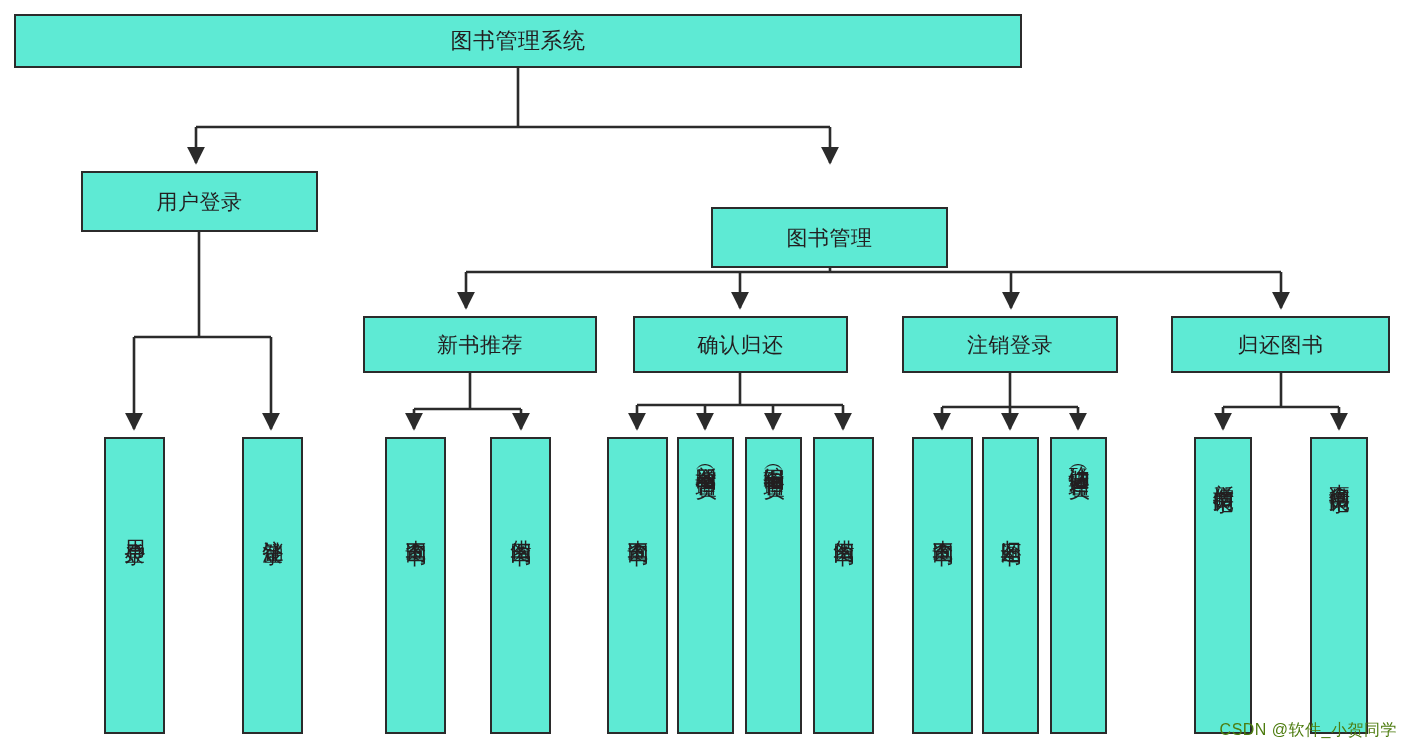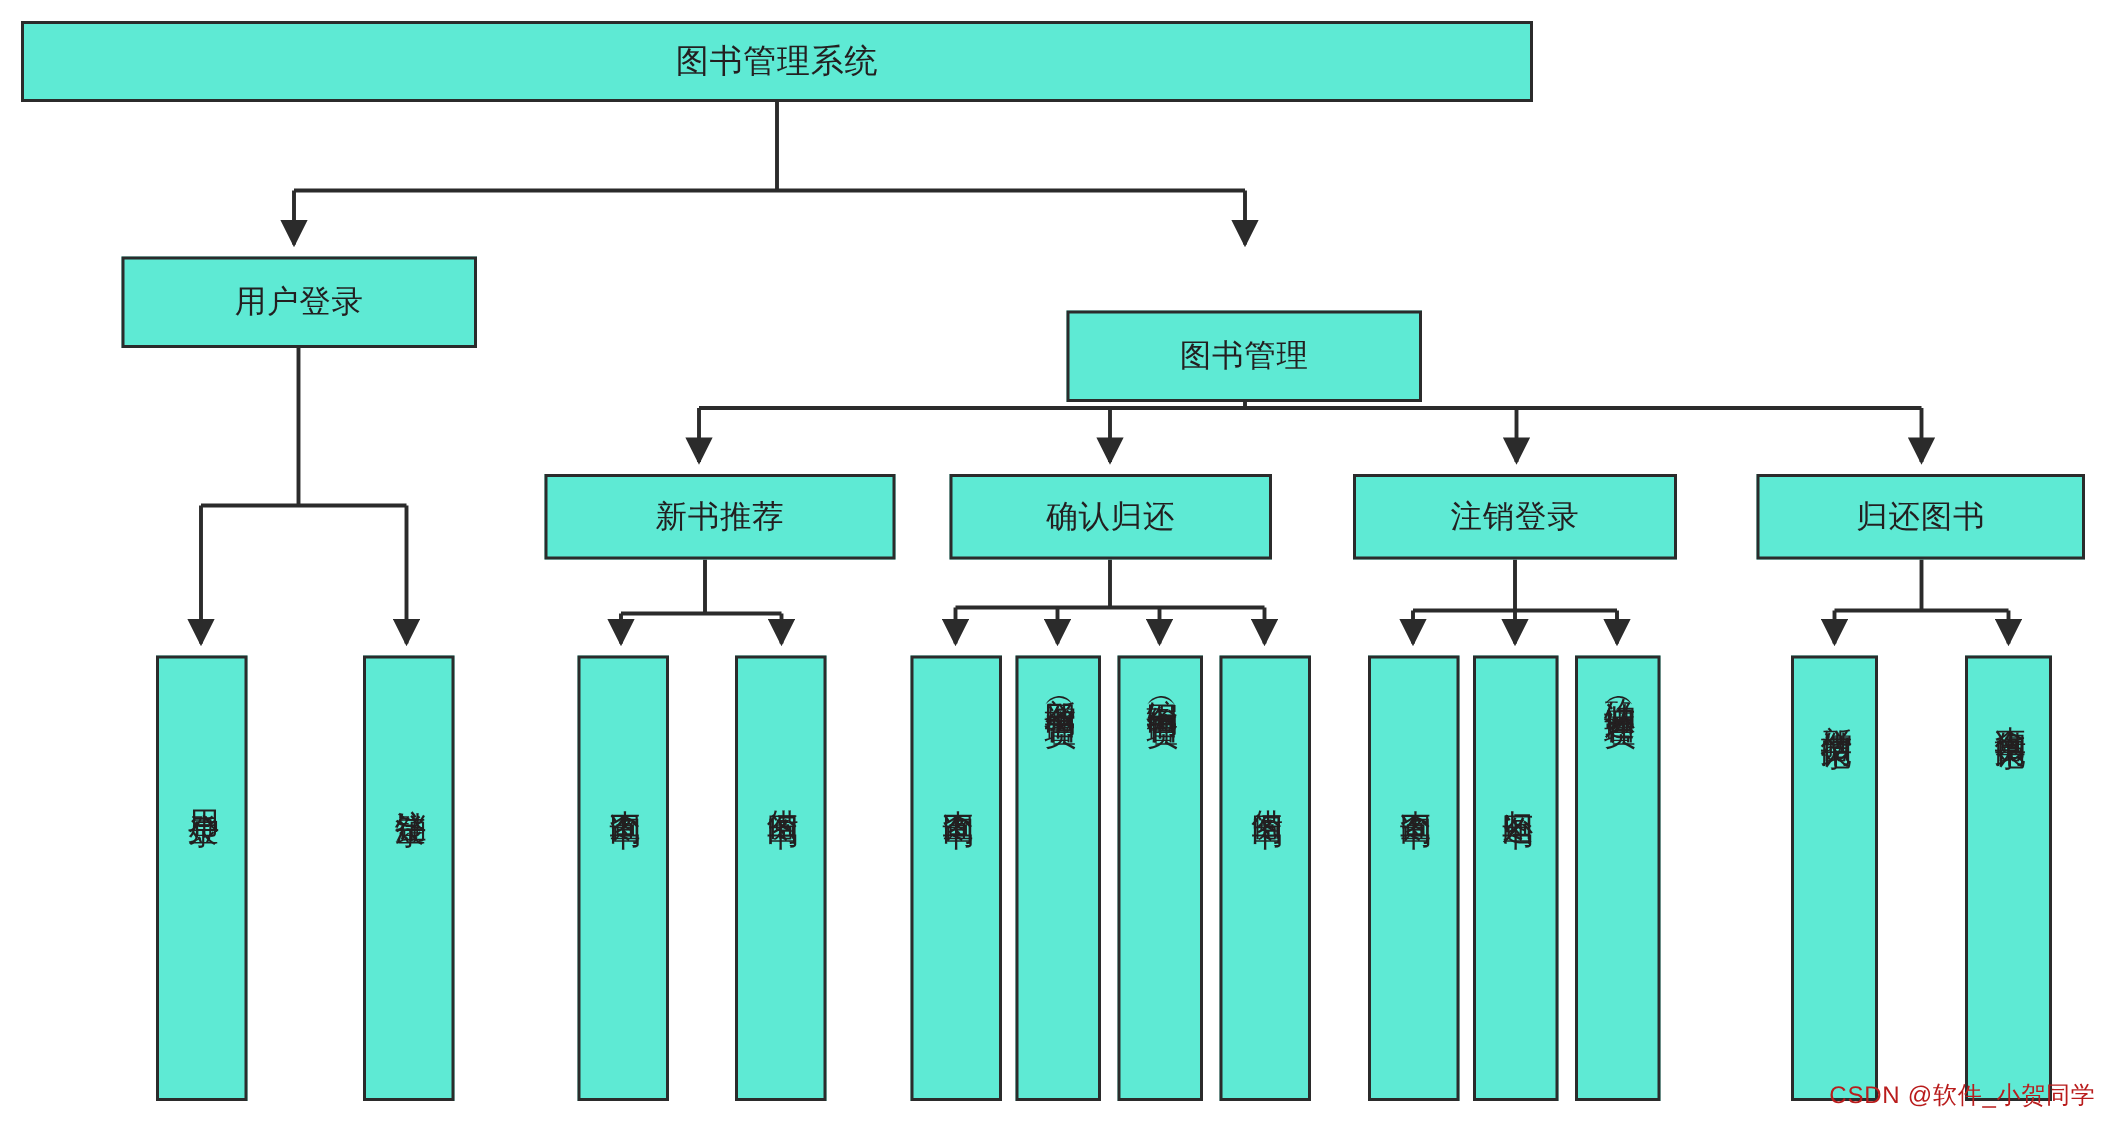--- a/index.html
+++ b/index.html
@@ -49,21 +49,21 @@
     line-height: 1.18;
     letter-spacing: 2px;
     white-space: nowrap;
     color: #231f20;
   }
   .watermark {
     position: absolute;
     right: 8px;
     bottom: 6px;
     font-size: 16px;
-    color: #b91c1c;
+    color: #4d7c0f;
     letter-spacing: 0.5px;
     white-space: nowrap;
     user-select: none;
   }
 </style>
 </head>
 <body>
 
 <div id="canvas">
 

